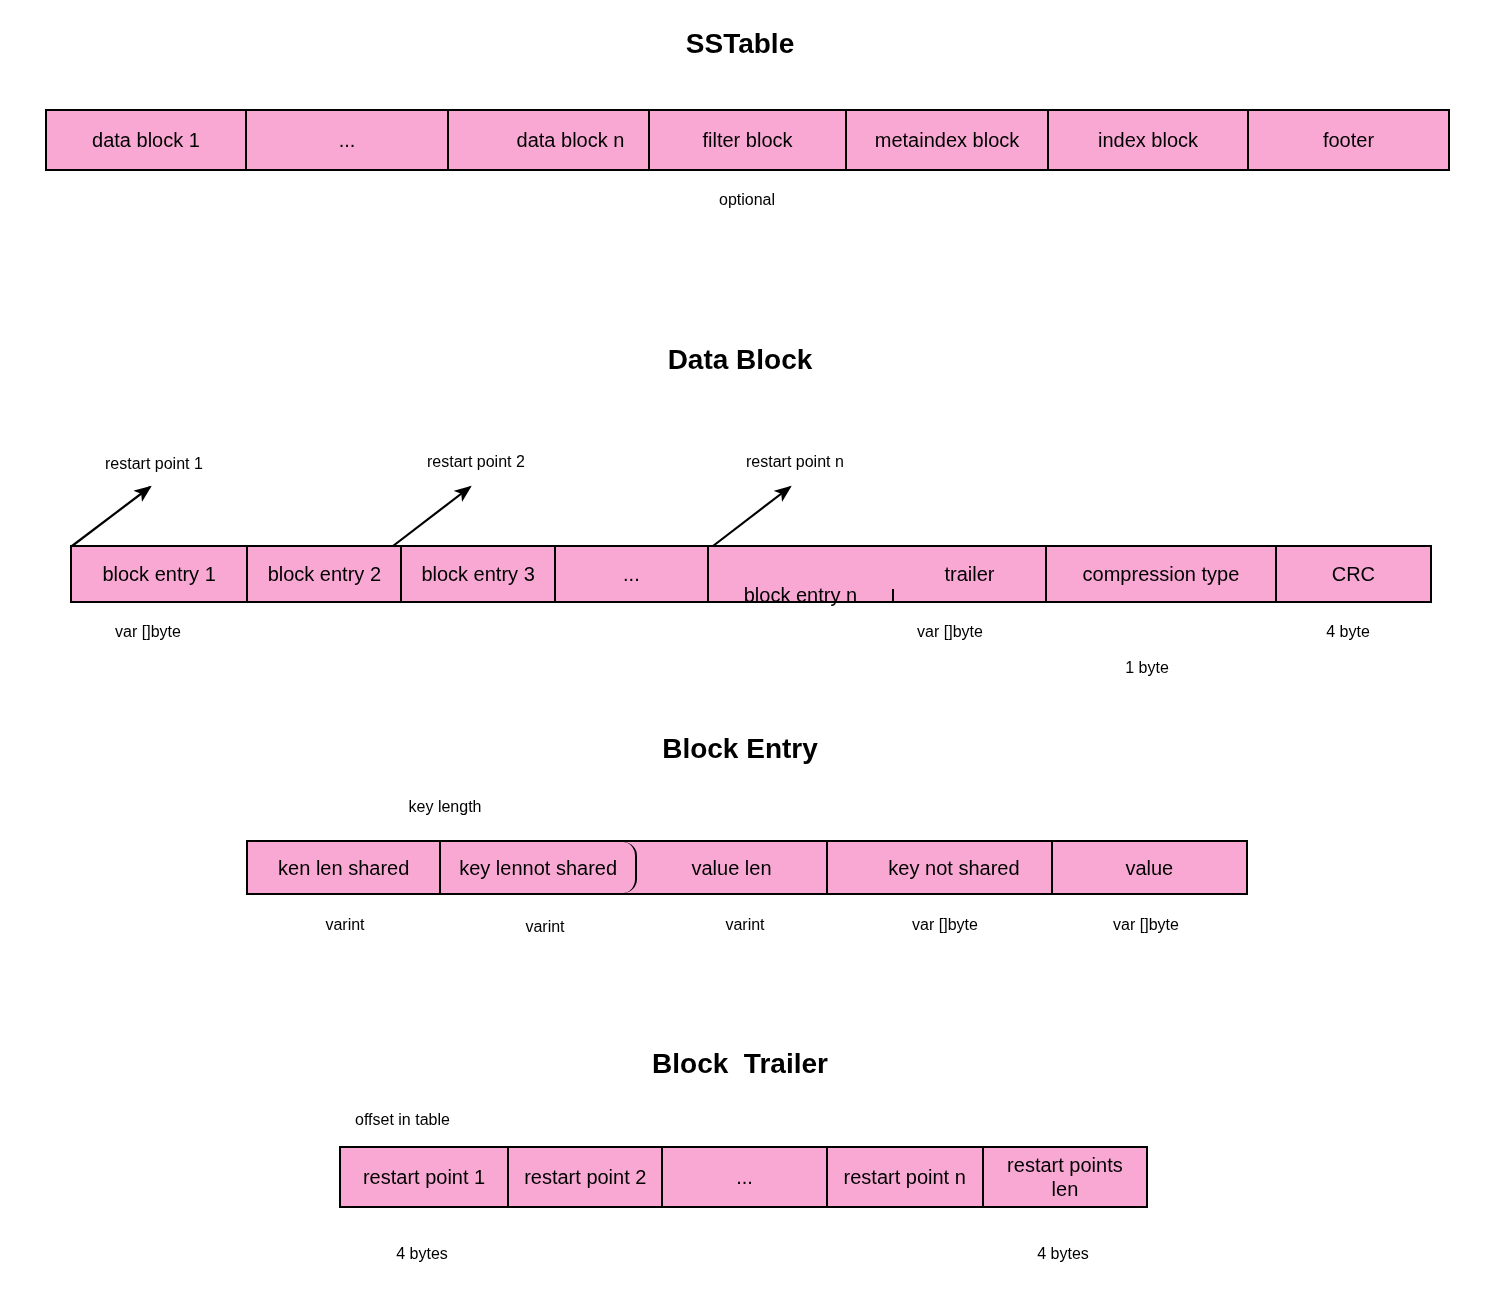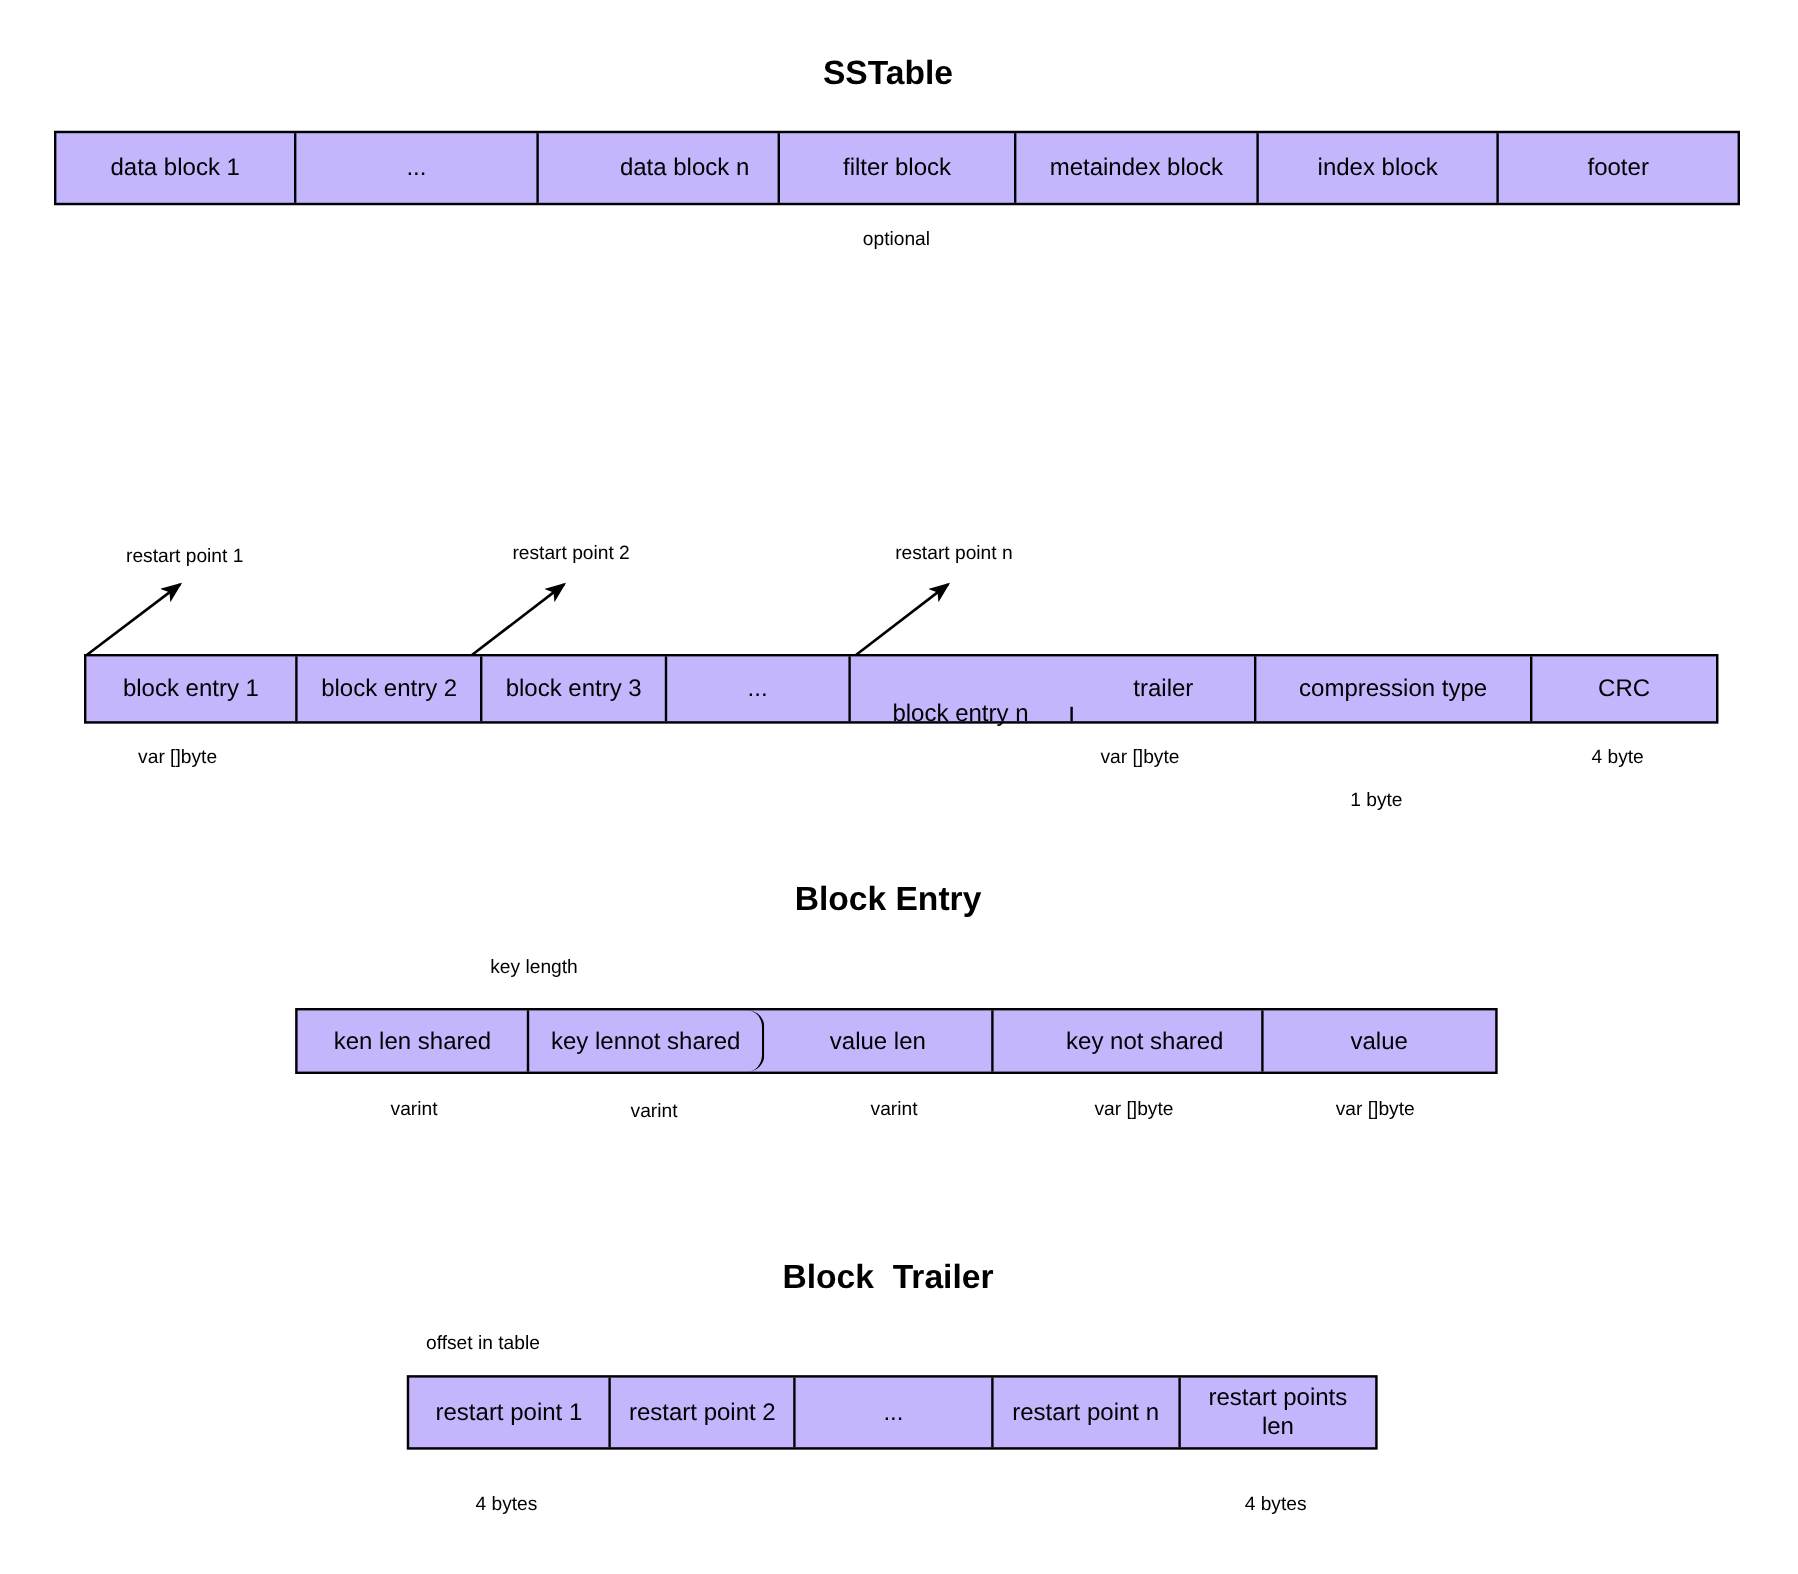--- a/index.html
+++ b/index.html
@@ -25,21 +25,21 @@
     line-height: 32px;
     text-align: center;
     white-space: pre;
     color: #000;
   }
   .strip {
     position: absolute;
     display: flex;
     box-sizing: border-box;
     border: 2px solid #000;
-    background: #c4b5fd;
+    background: #f9a8d4;
   }
   .cell {
     box-sizing: border-box;
     border-right: 2px solid #000;
     display: flex;
     align-items: center;
     justify-content: center;
     text-align: center;
     font-size: 20px;
     line-height: 24px;
@@ -72,34 +72,35 @@
     height: 1312px;
     pointer-events: none;
     overflow: visible;
   }
 </style>
 </head>
 <body>
 
 <div id="canvas">
 
-  <div class="section-title" style="left:440px; top:28px; width:600px;margin-top:17px;">SSTable</div>
+  <div class="section-title" style="left:440px; top:28px; width:600px;">SSTable</div>
 
   <div class="strip" style="left:45px; top:109px; width:1405px; height:62px;">
     <div class="cell" style="width:200px;">data block 1</div>
     <div class="cell" style="width:202px;">...</div>
     <div class="cell" style="width:201px;padding-left:48px;">data block n</div>
     <div class="cell" style="width:197px;">filter block</div>
     <div class="cell" style="width:202px;">metaindex block</div>
     <div class="cell" style="width:200px;">index block</div>
     <div class="cell" style="width:199px;">footer</div>
   </div>
 
   <div class="note center" style="left:747px; top:188px;">optional</div>
 
+  <div class="section-title" style="left:440px; top:344px; width:600px;">Data Block</div>
 
   <div class="note left" style="left:105px; top:452px;">restart point 1</div>
   <div class="note left" style="left:427px; top:450px;">restart point 2</div>
   <div class="note left" style="left:746px; top:450px;">restart point n</div>
 
   <svg class="arrows" viewBox="0 0 1498 1312">
     <defs>
       <marker id="ah" markerWidth="10" markerHeight="10" refX="7" refY="3.2" orient="auto" markerUnits="strokeWidth">
         <path d="M0,0 L8,3.2 L0,6.4 L2,3.2 z" fill="#000"></path>
       </marker>

